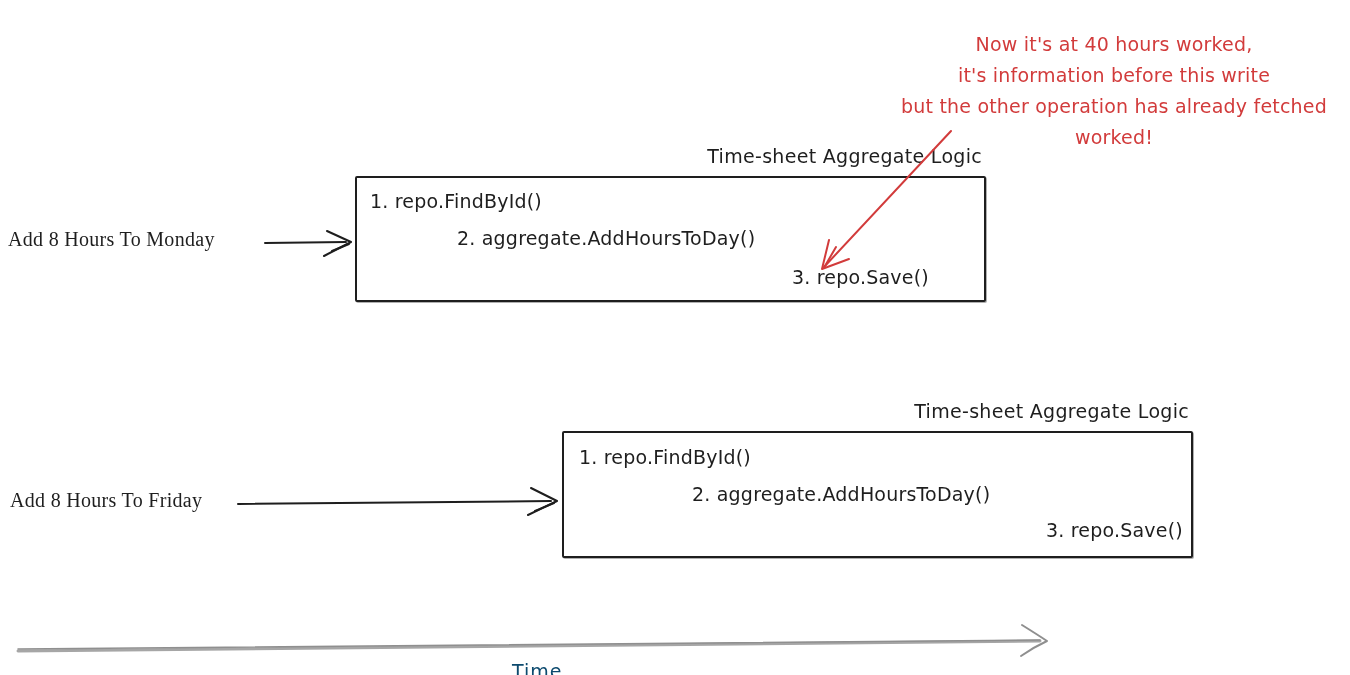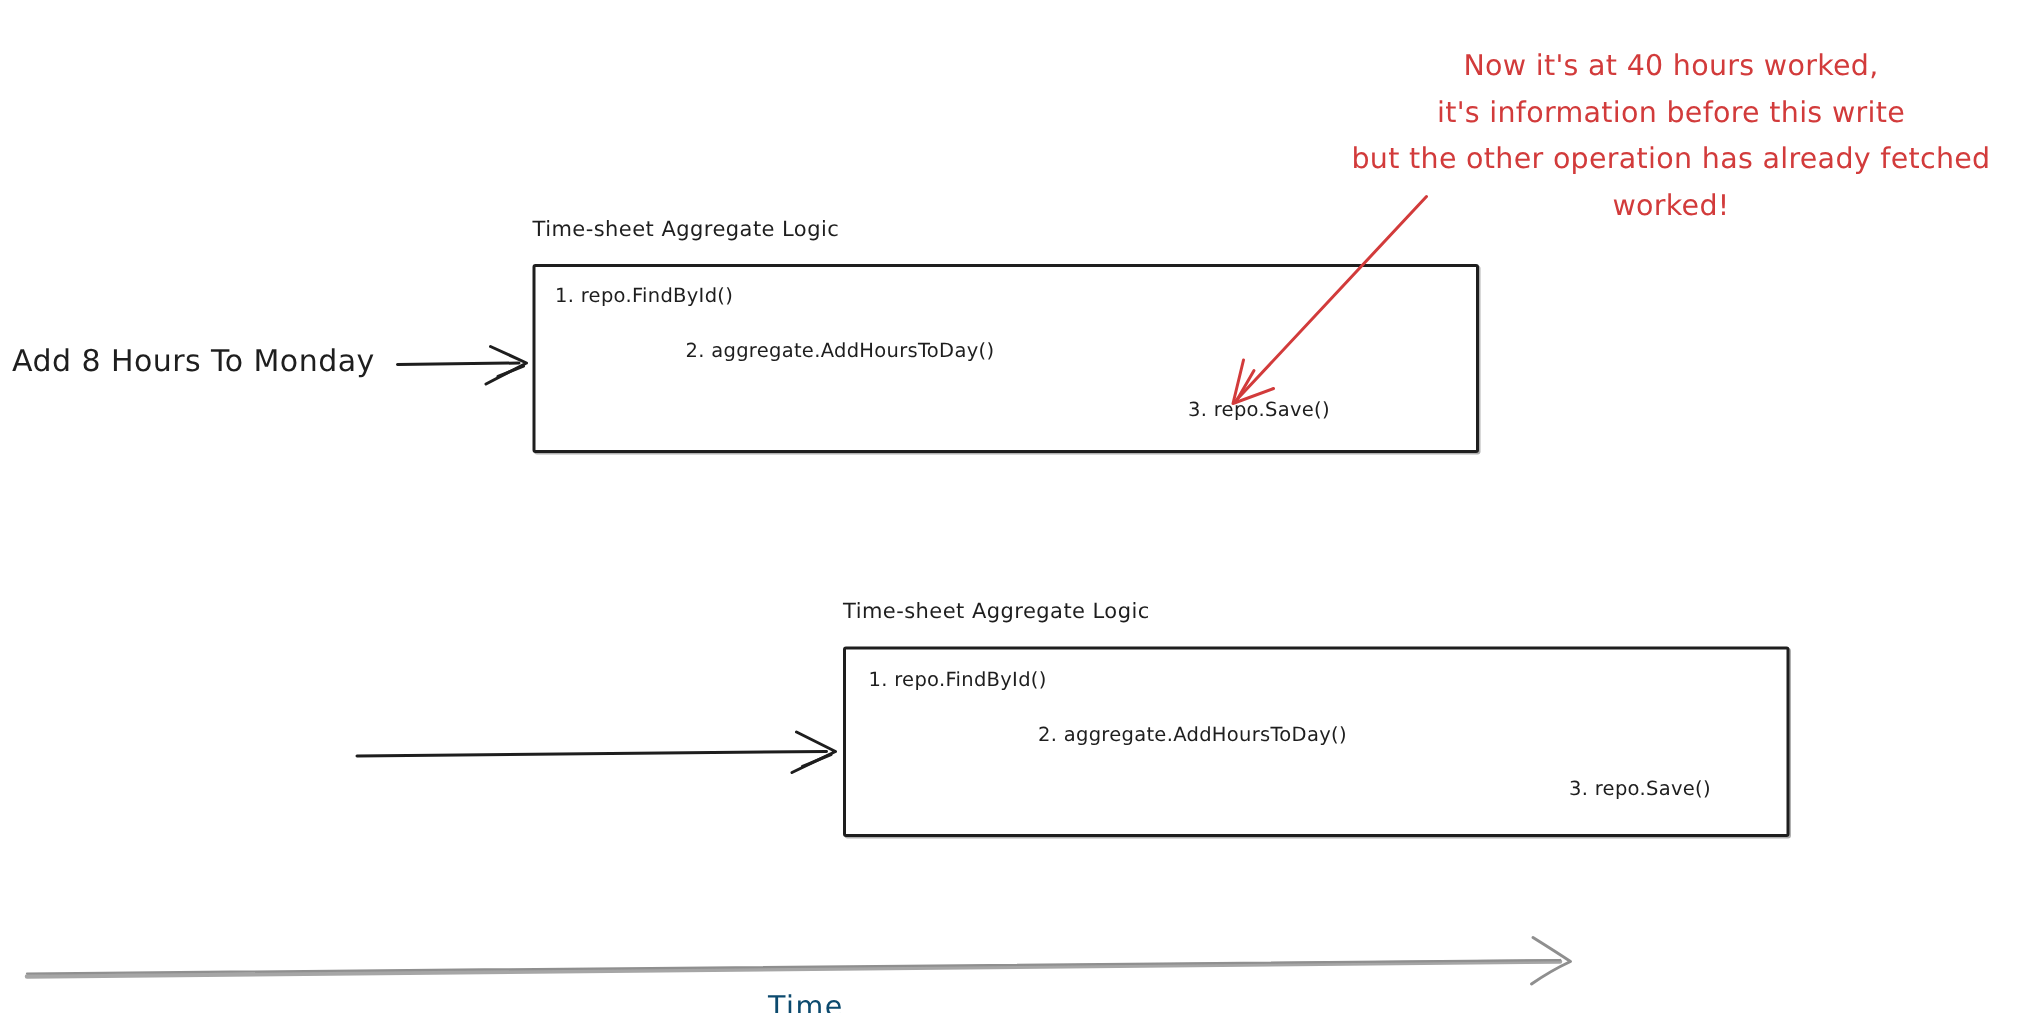--- a/index.html
+++ b/index.html
@@ -34,44 +34,45 @@
     position: absolute;
     border: 2px solid #1e1e1e;
     border-radius: 2px;
     background: #ffffff;
     box-shadow: 1px 1px 0 rgba(30,30,30,0.35);
   }
   .box-1 { left: 355px; top: 162px; width: 627px; height: 122px; }
   .box-2 { left: 562px; top: 417px; width: 627px; height: 123px; }
   .box-title {
     position: absolute;
-    text-align: left;
-    font-size: 14px;
+    text-align: right;
+    font-size: 19px;
     letter-spacing: 0.3px;
     white-space: nowrap;
   }
   .box-title-1 { left: 355px; top: 131px; width: 627px; }
   .box-title-2 { left: 562px; top: 386px; width: 627px; }
   .step {
     position: absolute;
-    font-size: 13px;
+    font-size: 19px;
     white-space: nowrap;
     letter-spacing: 0.2px;
   }
   .b1-s1 { left: 13px;  top: 12px; }
   .b1-s2 { left: 100px; top: 49px; }
   .b1-s3 { left: 435px; top: 88px; }
   .b2-s1 { left: 15px;  top: 13px; }
   .b2-s2 { left: 128px; top: 50px; }
   .b2-s3 { left: 482px; top: 86px; }
   .op-label {
     position: absolute;
     font-size: 20px;
     white-space: nowrap;
     letter-spacing: 0.3px;
+    font-family: Liberation Serif, serif;
   }
   .op-label-1 { left: 8px;  top: 214px; }
   .op-label-2 { left: 10px; top: 475px; }
   .time-label {
     position: absolute;
     left: 512px;
     top: 646px;
     color: #0c4a6e;
     font-size: 19px;
     letter-spacing: 1px;
@@ -96,20 +97,21 @@
     <div class="step b1-s3">3. repo.Save()</div>
   </div>
   <div class="op-label op-label-1">Add 8 Hours To Monday</div>
 
   <div class="box-title box-title-2">Time-sheet Aggregate Logic</div>
   <div class="box box-2">
     <div class="step b2-s1">1. repo.FindById()</div>
     <div class="step b2-s2">2. aggregate.AddHoursToDay()</div>
     <div class="step b2-s3">3. repo.Save()</div>
   </div>
+  <div class="op-label op-label-2">Add 8 Hours To Friday</div>
 
   <div class="time-label">Time</div>
 
   <svg class="arrow-layer" viewBox="0 0 1350 675" xmlns="http://www.w3.org/2000/svg">
 
     <g stroke="#1e1e1e" stroke-width="2" fill="none" stroke-linecap="round" stroke-linejoin="round">
       <path d="M 265 229 L 346 228"></path>
       <path d="M 327 217 L 351 228 L 324 242"></path>
       <path d="M 332 237 L 349 230"></path>
     </g>

